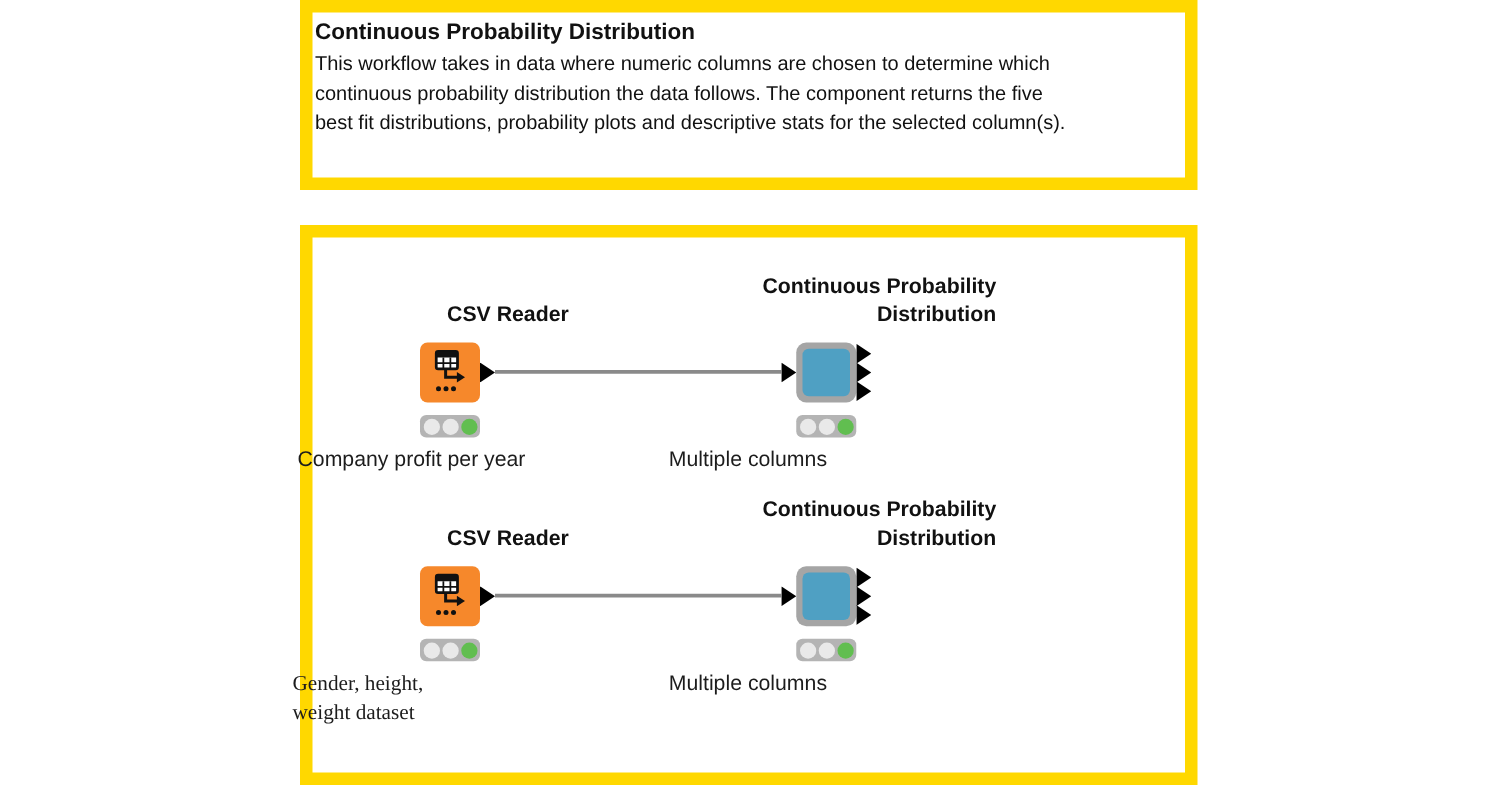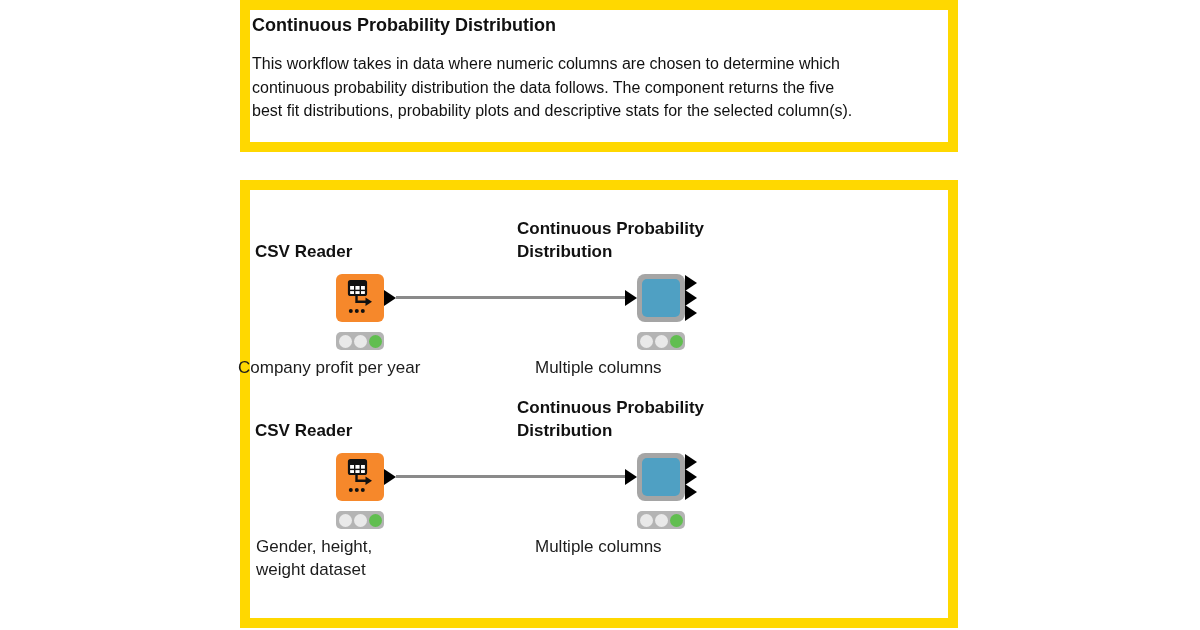--- a/index.html
+++ b/index.html
@@ -16,24 +16,24 @@
   *{margin:0;padding:0;box-sizing:border-box;}
   html,body{width:1200px;height:630px;background:#ffffff;overflow:hidden;
     font-family:"Liberation Sans","DejaVu Sans",sans-serif;color:var(--text-dark);}
   .stage{position:absolute;left:0;top:0;width:1200px;height:510px;}
 
   .annotation{position:absolute;background:#fff;border:10px solid var(--frame-yellow);}
   .annotation.top{left:240px;top:0;width:718px;height:152px;padding:2px 8px 0 2px;}
   .annotation.workflow{left:240px;top:180px;width:718px;height:448px;}
 
   .ann-title{font-size:18px;line-height:24px;font-weight:bold;margin-top:1px;}
-  .ann-desc{font-size:16px;line-height:23.5px;margin-top:15px;white-space:pre-line;}
+  .ann-desc{font-size:16px;line-height:23.5px;margin-top:3px;white-space:pre-line;}
 
   .node-heading{position:absolute;font-weight:bold;font-size:17px;line-height:23px;
-    text-align:left;white-space:pre-line;}
+    text-align:right;white-space:pre-line;}
   .node-comment{position:absolute;font-size:17px;line-height:22.5px;text-align:left;
     white-space:pre-line;color:#1c1c1c;}
 
   .csv-node{position:absolute;width:48px;height:48px;border-radius:6px;
     background:var(--csv-node-orange);}
   .component-node{position:absolute;width:48px;height:48px;border-radius:8px;
     background:var(--component-frame-gray);}
   .component-node .inner{position:absolute;left:5px;top:5px;right:5px;bottom:5px;
     border-radius:5px;background:var(--component-blue);}
 
@@ -140,17 +140,17 @@
     <span class="dot idle"></span>
     <span class="dot idle"></span>
     <span class="dot executed"></span>
   </div>
   <div class="traffic" style="left:637px;top:511px;">
     <span class="dot idle"></span>
     <span class="dot idle"></span>
     <span class="dot executed"></span>
   </div>
 
-  <div class="node-comment" style="left:256px;top:536px;width:240px;">Gender, height,
+  <div class="node-comment" style="left:234px;top:536px;width:240px;font-family:Liberation Serif, serif;">Gender, height,
 weight dataset</div>
   <div class="node-comment" style="left:535px;top:536px;width:240px;">Multiple columns</div>
 
 </div>
 
 </body></html>

